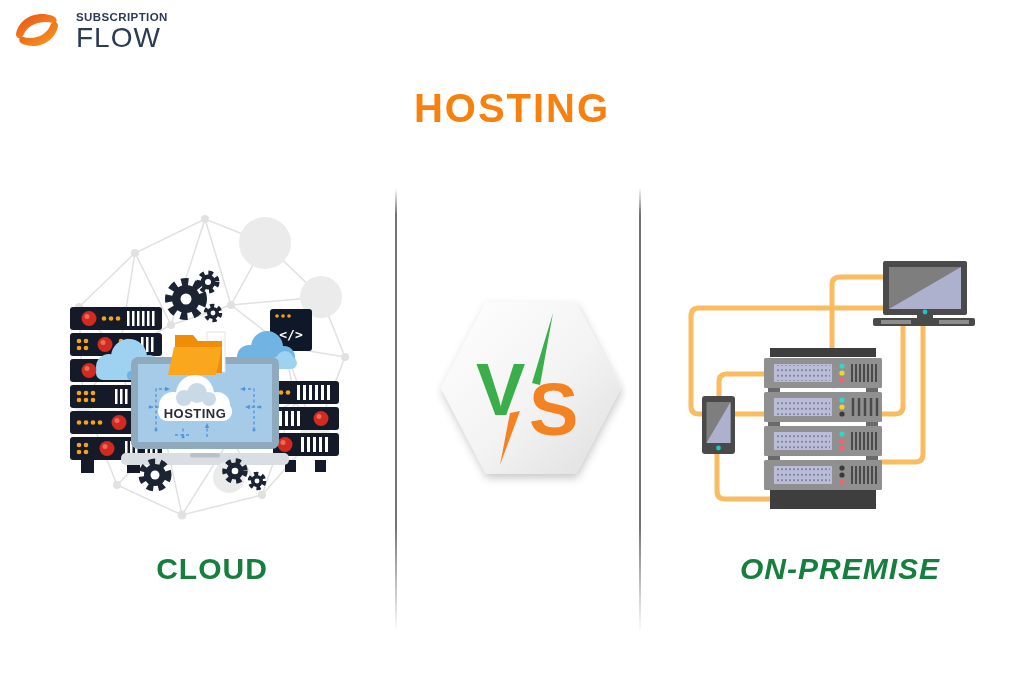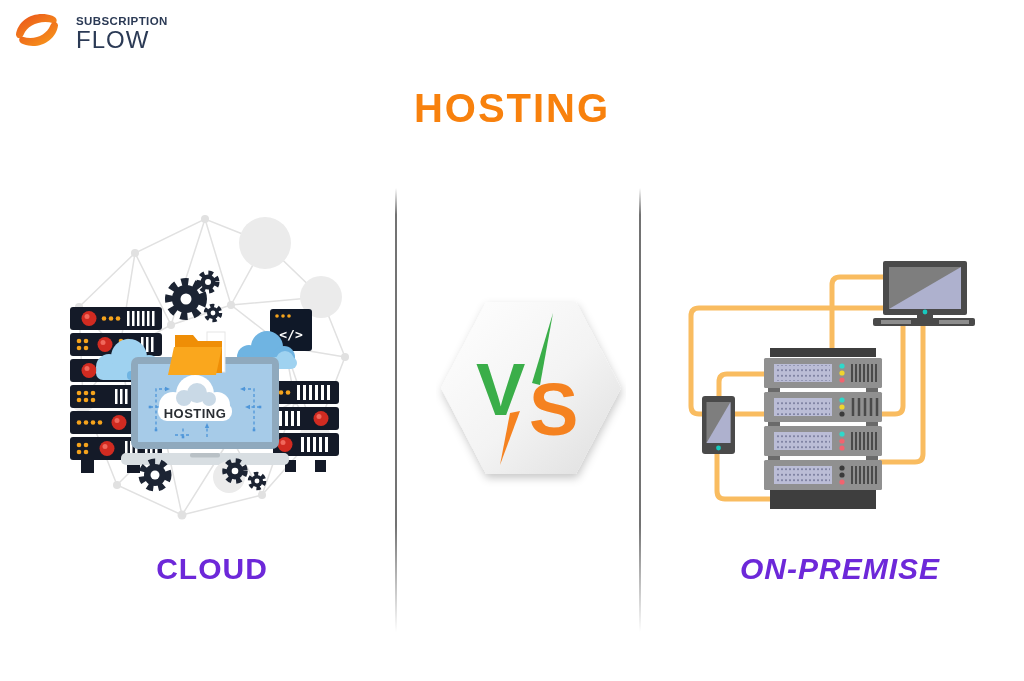--- a/index.html
+++ b/index.html
@@ -5,21 +5,21 @@
   html,body{margin:0;padding:0;background:#fff;}
   .page{
     position:relative;width:1024px;height:681px;background:#ffffff;overflow:hidden;
     font-family:"Liberation Sans", sans-serif;
   }
   
   .logo{position:absolute;left:14px;top:8px;display:flex;align-items:flex-end;gap:16px;}
   .logo svg{display:block;}
   .logo-text{display:flex;flex-direction:column;line-height:1;color:#2B3A55;}
   .logo-top{font-size:11.5px;font-weight:bold;letter-spacing:.4px;}
-  .logo-bottom{font-size:24px;font-weight:400;letter-spacing:1px;margin-top:1px;}
+  .logo-bottom{font-size:28px;font-weight:400;letter-spacing:1px;margin-top:1px;}
   
   .title{
     position:absolute;left:0;top:86px;width:1024px;text-align:center;
     font-size:40px;font-weight:bold;letter-spacing:2px;color:#F8810D;margin:0;
   }
   
   .divider{
     position:absolute;top:188px;width:2px;height:444px;
     background:linear-gradient(to bottom,
       rgba(122,122,122,0) 0%, rgba(90,90,90,.85) 6%,
@@ -27,21 +27,21 @@
   }
   .divider-left{left:395px;}
   .divider-right{left:639px;}
   
   .cloud-illustration{position:absolute;left:57px;top:185px;}
   .vs-badge{position:absolute;left:436px;top:291px;}
   .onprem-illustration{position:absolute;left:680px;top:252px;}
   
   .panel-label{
     position:absolute;top:552px;text-align:center;
-    font-size:30px;font-weight:bold;letter-spacing:1px;color:#6d28d9;
+    font-size:30px;font-weight:bold;letter-spacing:1px;color:#15803d;
   }
   .label-cloud{left:57px;width:310px;}
   .label-onprem{left:680px;width:320px;font-style:italic;}
 </style>
 </head>
 <body>
 
 <div class="page">
 
   <div class="logo">

